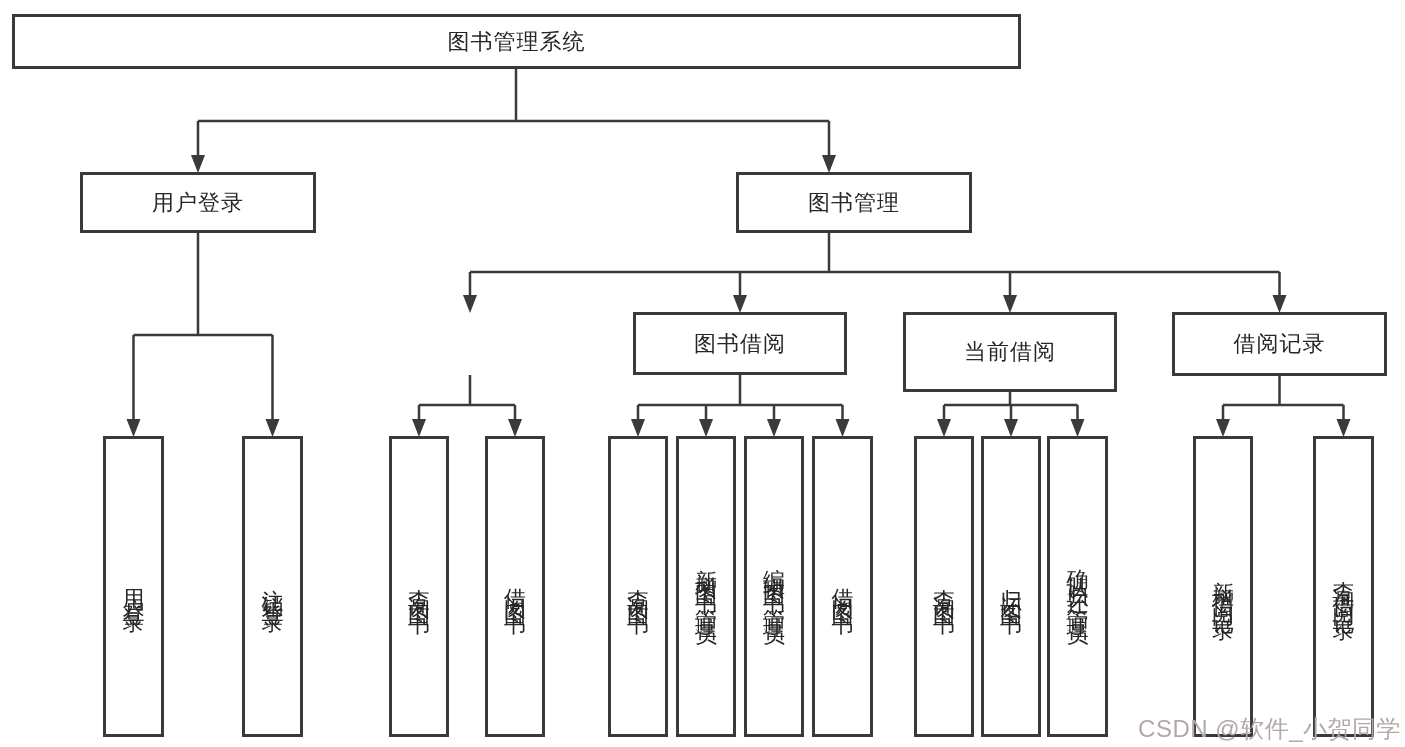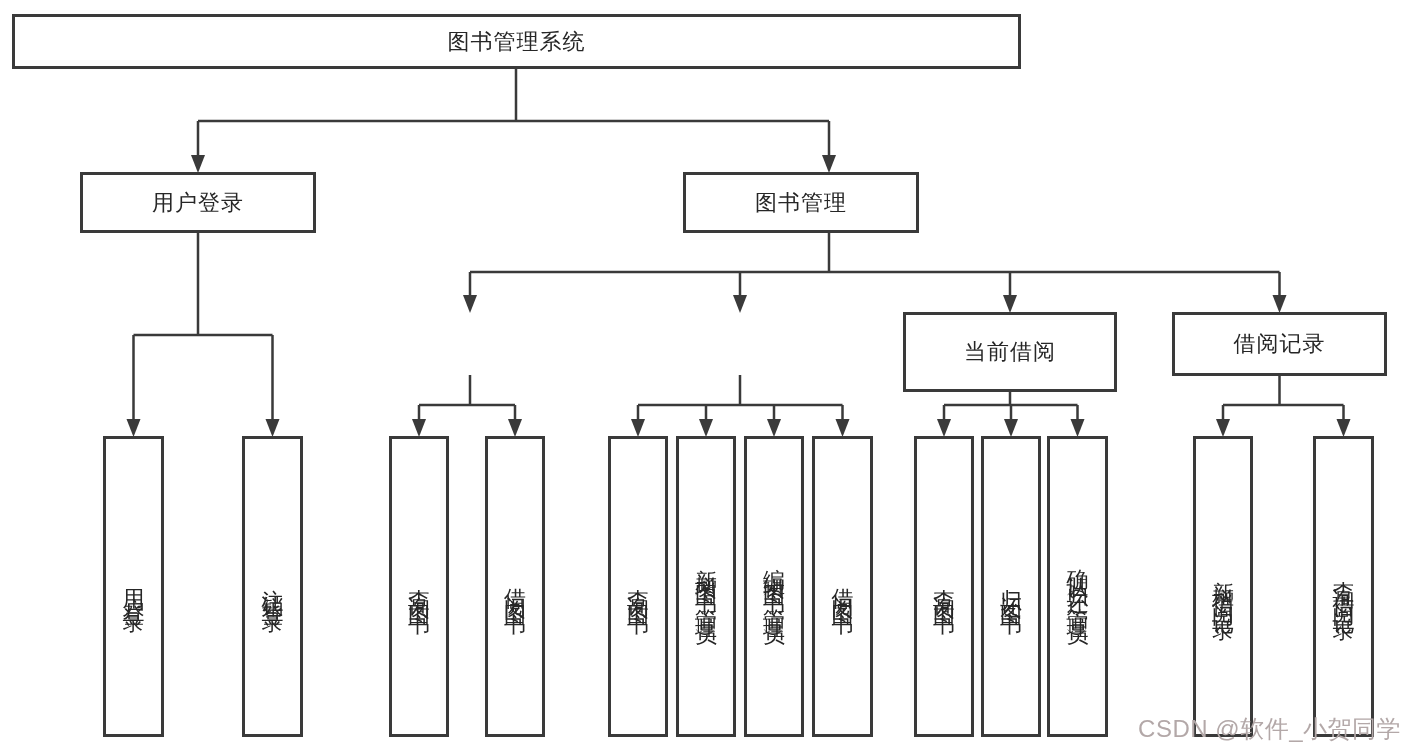--- a/index.html
+++ b/index.html
@@ -65,22 +65,23 @@
       <path d="M1011 437 l-7 -18 l14 0 z"></path>
       <path d="M1077.5 437 l-7 -18 l14 0 z"></path>
       <path d="M1223 437 l-7 -18 l14 0 z"></path>
       <path d="M1343.5 437 l-7 -18 l14 0 z"></path>
     </g>
   </svg>
 
   <div class="node h-node" style="left:12px;top:14px;width:1009px;height:55px;">图书管理系统</div>
 
   <div class="node h-node" style="left:80px;top:172px;width:236px;height:61px;">用户登录</div>
-  <div class="node h-node" style="left:683px;top:172px;width:236px;height:61px;">图书管理</div>
+  <div class="node h-node" style="left:736px;top:172px;width:236px;height:61px;">图书管理</div>
 
+  <div class="node h-node" style="left:633px;top:312px;width:214px;height:63px;">图书借阅</div>
   <div class="node h-node" style="left:903px;top:312px;width:214px;height:80px;">当前借阅</div>
   <div class="node h-node" style="left:1172px;top:312px;width:215px;height:64px;">借阅记录</div>
 
   <div class="node v-node" style="left:103px;top:436px;width:61px;height:301px;">用户登录</div>
   <div class="node v-node" style="left:242px;top:436px;width:61px;height:301px;">注销登录</div>
 
   <div class="node v-node" style="left:389px;top:436px;width:60px;height:301px;">查询图书</div>
   <div class="node v-node" style="left:485px;top:436px;width:60px;height:301px;">借阅图书</div>
 
   <div class="node v-node" style="left:608px;top:436px;width:60px;height:301px;">查询图书</div>

